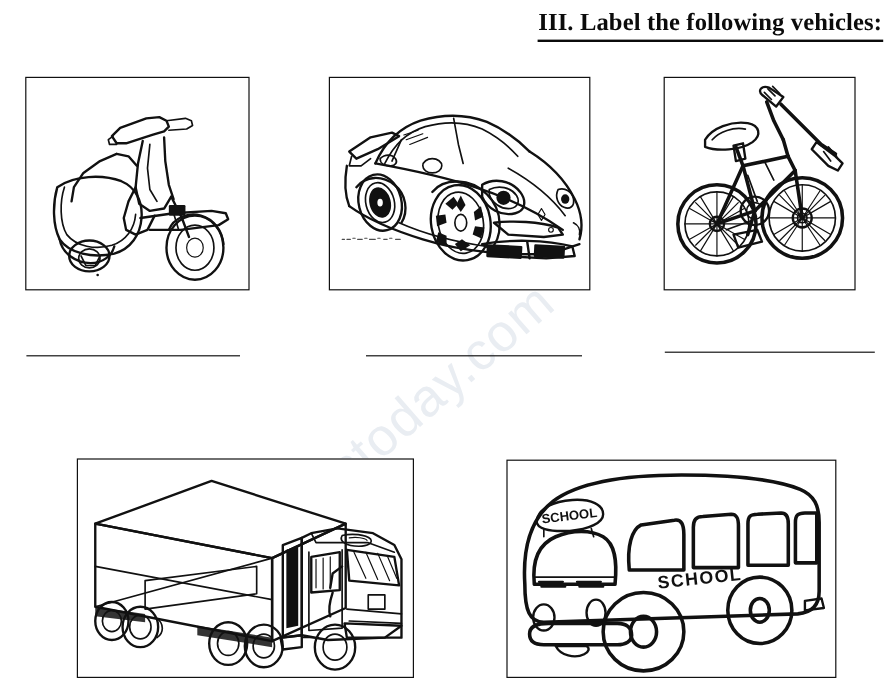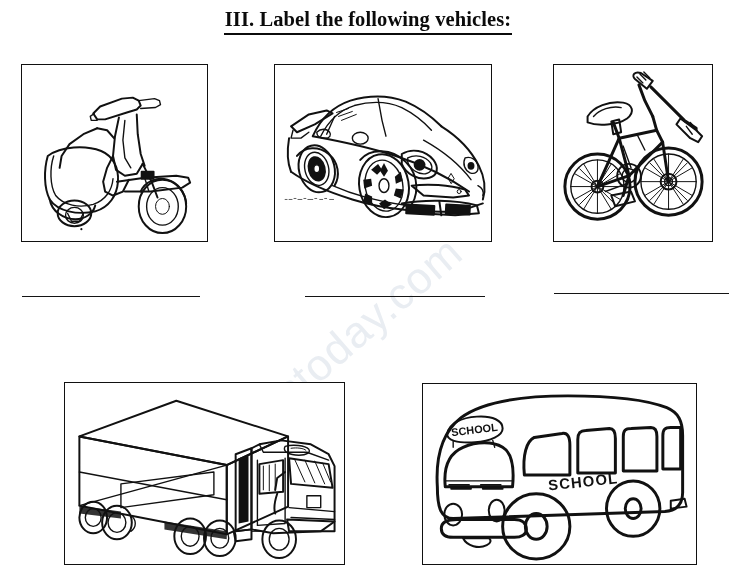--- a/index.html
+++ b/index.html
@@ -46,21 +46,21 @@
     transform: rotate(-41deg);
     transform-origin: 0 50%;
   }
 
   
   .title {
     position: absolute;
     left: 0;
     top: 8px;
     width: 736px;
-    text-align: center;
+    text-align: right;
     z-index: 3;
     text-decoration: underline;
   }
   .title-inner {
     display: inline-block;
     font-family: "Liberation Serif", serif;
     font-weight: bold;
     font-size: 20.5px;
     line-height: 1.15;
     color: #0b0b0b;

